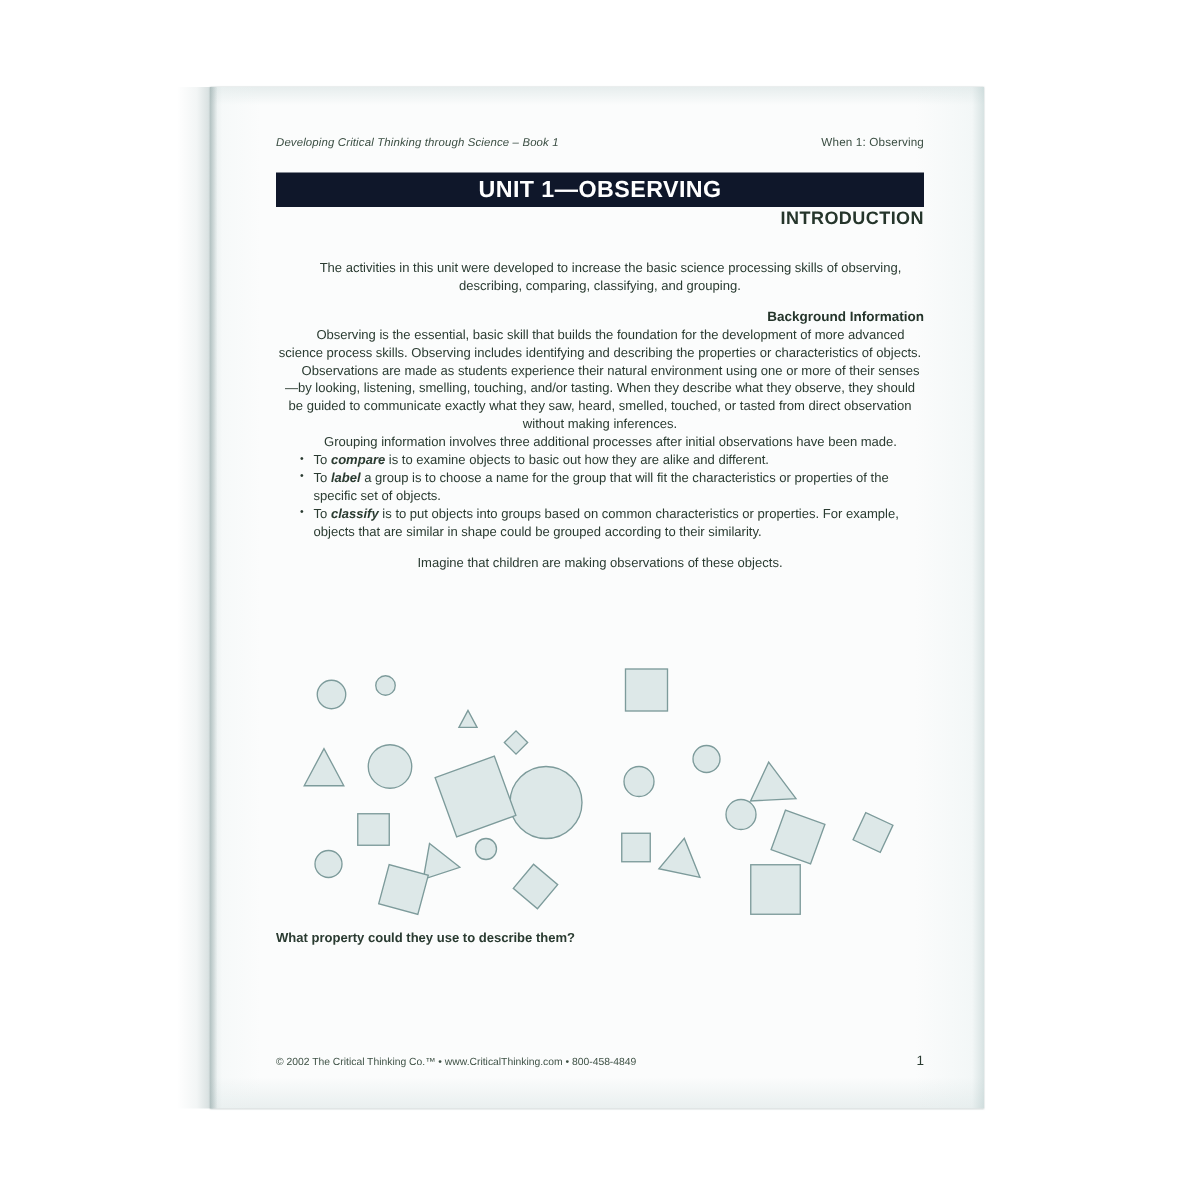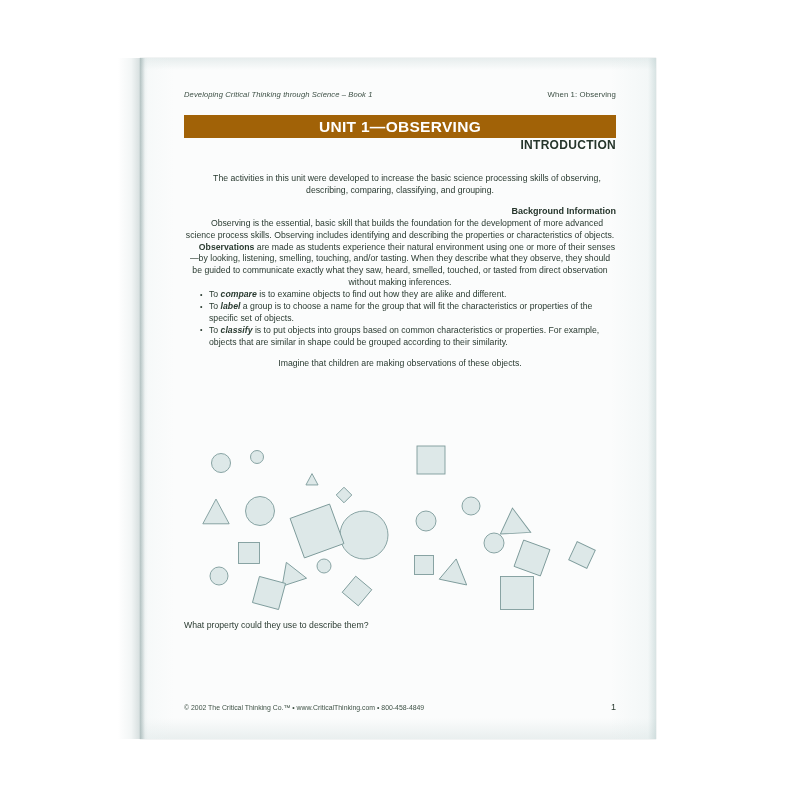--- a/index.html
+++ b/index.html
@@ -103,21 +103,21 @@
     font-size: 7.8px;
   }
 
   
   .banner {
     position: absolute;
     top: 57px;
     left: 0;
     width: 432px;
     height: 23px;
-    background: #a16207;
+    background: #0f172a;
     display: flex;
     align-items: center;
     justify-content: center;
   }
   .banner-text {
     color: #ffffff;
     font-size: 15.5px;
     font-weight: bold;
     letter-spacing: 0.3px;
   }
@@ -149,21 +149,21 @@
   .gap      { height: 9px; }
 
   .subhead {
     font-size: 9px;
     font-weight: bold;
     color: #25352b;
     margin: 0;
     text-align: right;
   }
 
-  b.run { font-weight: bold; }
+  b.run { font-weight: normal; }
   i.run { font-style: italic; font-weight: bold; }
 
   ul.bullets {
     margin: 0;
     padding: 0 0 0 16px;
     list-style: none;
   }
   ul.bullets li {
     position: relative;
     padding-left: 9px;
@@ -193,20 +193,21 @@
   }
   .figure svg { display: block; }
 
   .question {
     position: absolute;
     top: 562px;
     left: 0;
     width: 432px;
     font-size: 8.7px;
     color: #2a3b31;
+    font-weight: bold;
   }
 
   
   .footer {
     position: absolute;
     bottom: 27px;
     left: 0;
     width: 432px;
     display: flex;
     justify-content: space-between;
@@ -247,23 +248,24 @@
         <p class="p">The activities in this unit were developed to increase the basic science processing skills of observing, describing, comparing, classifying, and grouping.</p>
 
         <div class="gap"></div>
 
         <p class="subhead">Background Information</p>
 
         <p class="p">Observing is the essential, basic skill that builds the foundation for the development of more advanced science process skills. Observing includes identifying and describing the properties or characteristics of objects.</p>
 
         <p class="p"><b class="run">Observations</b><span> are made as students experience their natural environment using one or more of their senses—by looking, listening, smelling, touching, and/or tasting. When they describe what they observe, they should be guided to communicate exactly what they saw, heard, smelled, touched, or tasted from direct observation without making inferences.</span></p>
 
+        <p class="p">Grouping information involves three additional processes after initial observations have been made.</p>
 
         <ul class="bullets">
-          <li><span>To </span><i class="run">compare</i><span> is to examine objects to find out how they are alike and different.</span></li>
+          <li><span>To </span><i class="run">compare</i><span> is to examine objects to basic out how they are alike and different.</span></li>
 
           <li><span>To </span><i class="run">label</i><span> a group is to choose a name for the group that will fit the characteristics or properties of the specific set of objects.</span></li>
 
           <li><span>To </span><i class="run">classify</i><span> is to put objects into groups based on common characteristics or properties. For example, objects that are similar in shape could be grouped according to their similarity.</span></li>
         </ul>
 
         <div class="gap"></div>
 
         <p class="p imagine">Imagine that children are making observations of these objects.</p>
       </div>

